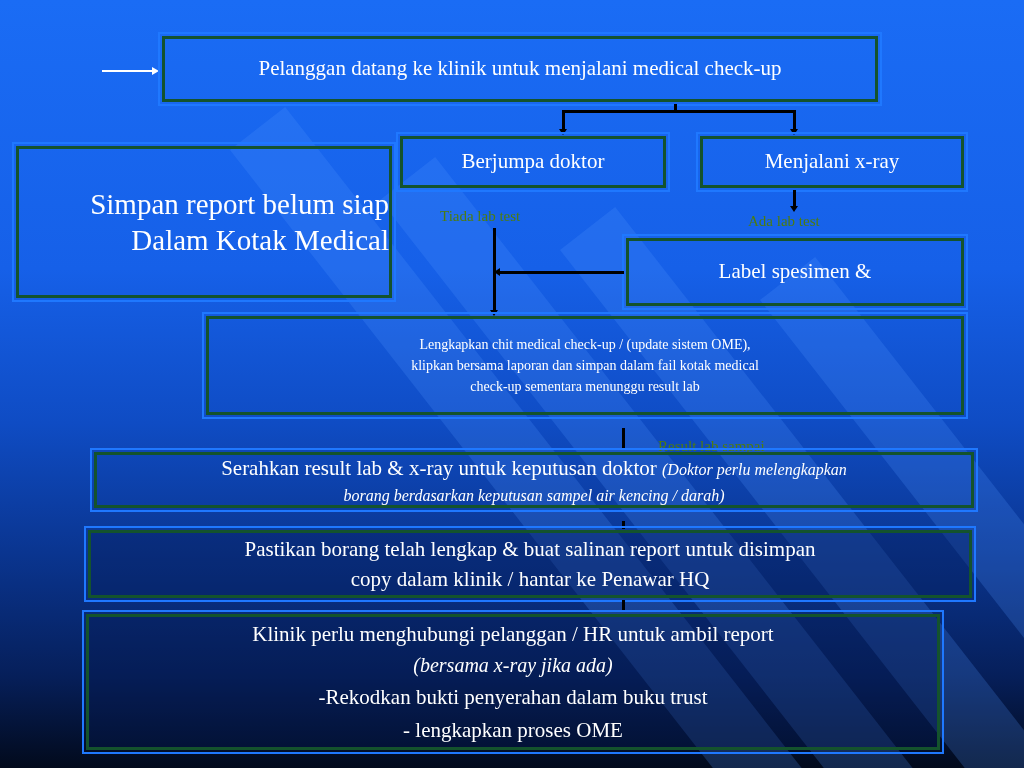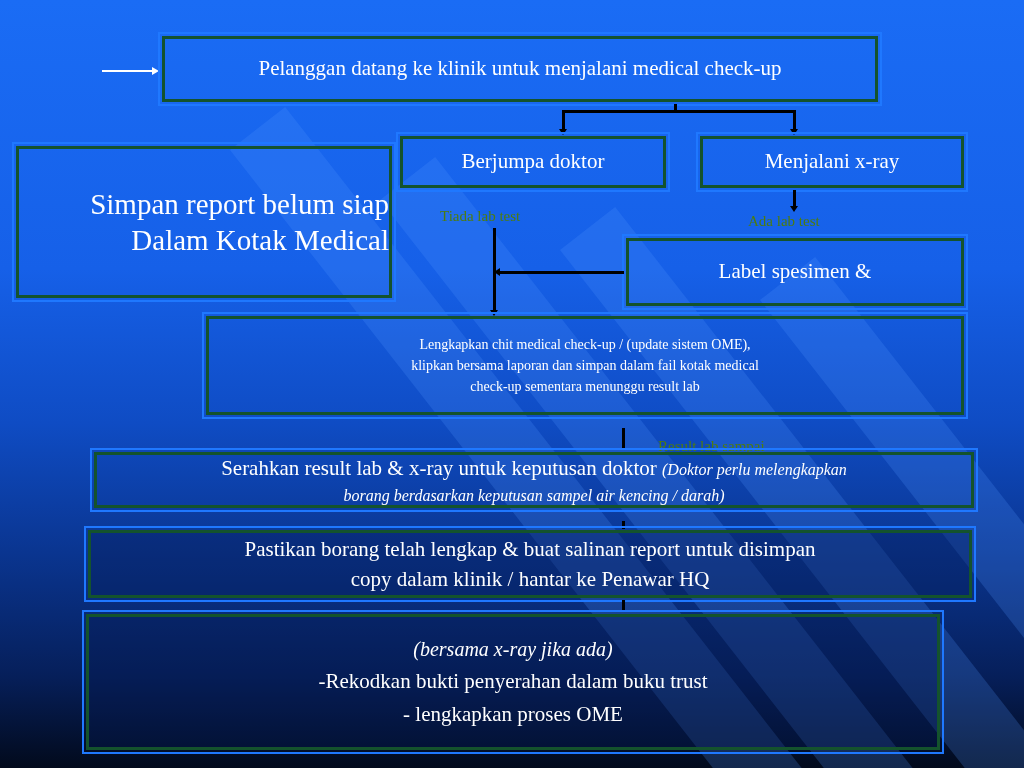--- a/index.html
+++ b/index.html
@@ -111,16 +111,17 @@
 <div class="line" style="left:622px;top:521px;width:3px;height:8px;"></div>
 
 <div class="box dark" style="left:88px;top:530px;width:884px;height:68px;font-size:21px;line-height:1.45;text-align:center;">
   <span>Pastikan borang telah lengkap &amp; buat salinan report untuk disimpan</span>
   <span>copy dalam klinik / hantar ke Penawar HQ</span>
 </div>
 
 <div class="line" style="left:622px;top:600px;width:3px;height:12px;"></div>
 
 <div class="box dark" style="left:86px;top:614px;width:854px;height:136px;font-size:21px;line-height:1.55;">
+  <span>Klinik perlu menghubungi pelanggan / HR untuk ambil report</span>
   <span class="i" style="font-size:20px;">(bersama x-ray jika ada)</span>
   <span>-Rekodkan bukti penyerahan dalam buku trust</span>
   <span>- lengkapkan proses OME</span>
 </div>
 
 </body></html>

